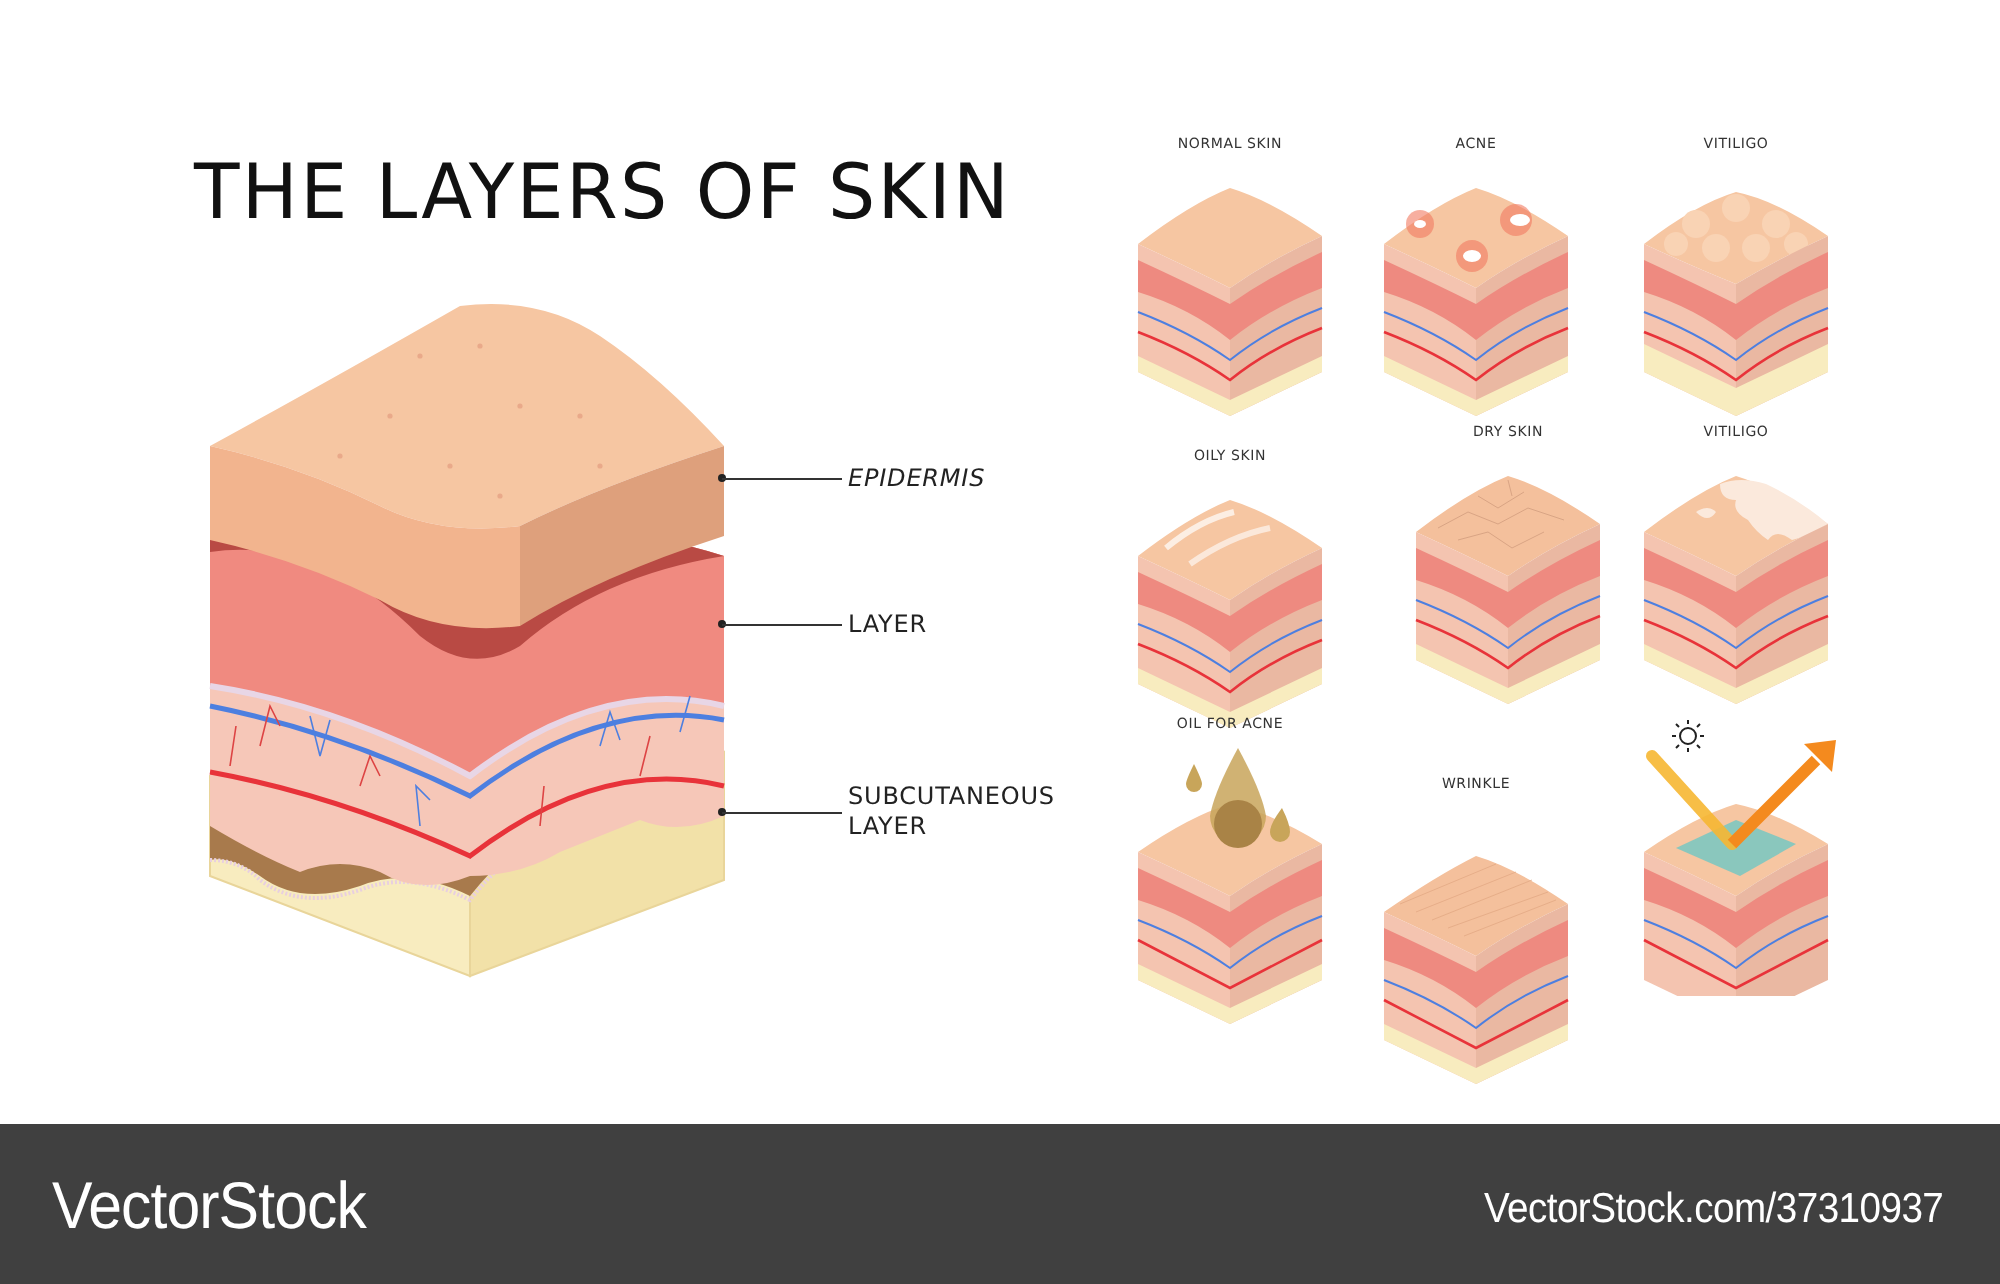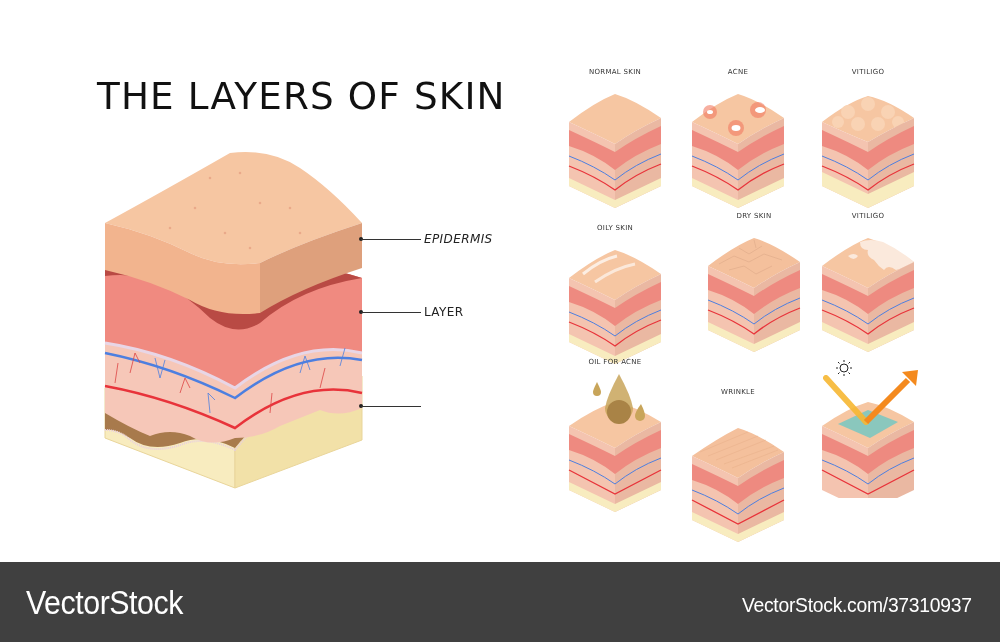--- a/index.html
+++ b/index.html
@@ -86,20 +86,24 @@
   <div class="leader-dot" style="left:359px;top:237px;"></div>
   <div class="leader" style="left:361px;top:239px;width:60px;"></div>
   <div class="label" style="left:424px;top:232px;font-style:italic;">EPIDERMIS</div>
 
   <div class="leader-dot" style="left:359px;top:310px;"></div>
   <div class="leader" style="left:361px;top:312px;width:60px;"></div>
   <div class="label" style="left:424px;top:305px;">LAYER</div>
 
   <div class="leader-dot" style="left:359px;top:404px;"></div>
   <div class="leader" style="left:361px;top:406px;width:60px;"></div>
+  <div class="label" style="left:424px;top:391px;">
+    <div>SUBCUTANEOUS</div>
+    <div>LAYER</div>
+  </div>
 
   <div>
 
     <div class="tile" style="left:555px;top:68px;">
       <div class="tile-label">NORMAL SKIN</div>
       <svg width="120" height="126" viewBox="0 0 120 126">
         <path d="M14,40 Q40,20 60,12 Q80,18 106,36 Q80,48 60,62 Q40,52 14,40 Z" fill="#f6c6a2"></path>
         <path d="M14,40 Q40,52 60,62 L60,126 L14,104 Z" fill="#f4c4b0"></path>
         <path d="M60,62 Q80,48 106,36 L106,104 L60,126 Z" fill="#eab8a2"></path>
         <path d="M14,48 Q40,60 60,70 Q80,56 106,44 L106,62 Q80,72 60,88 Q40,72 14,64 Z" fill="#ee8a80"></path>

